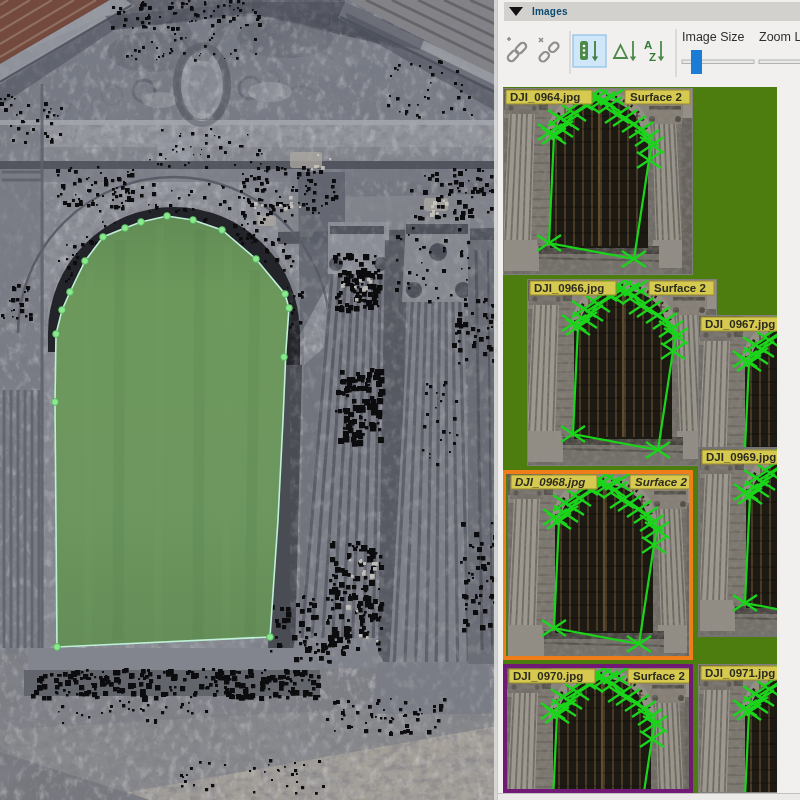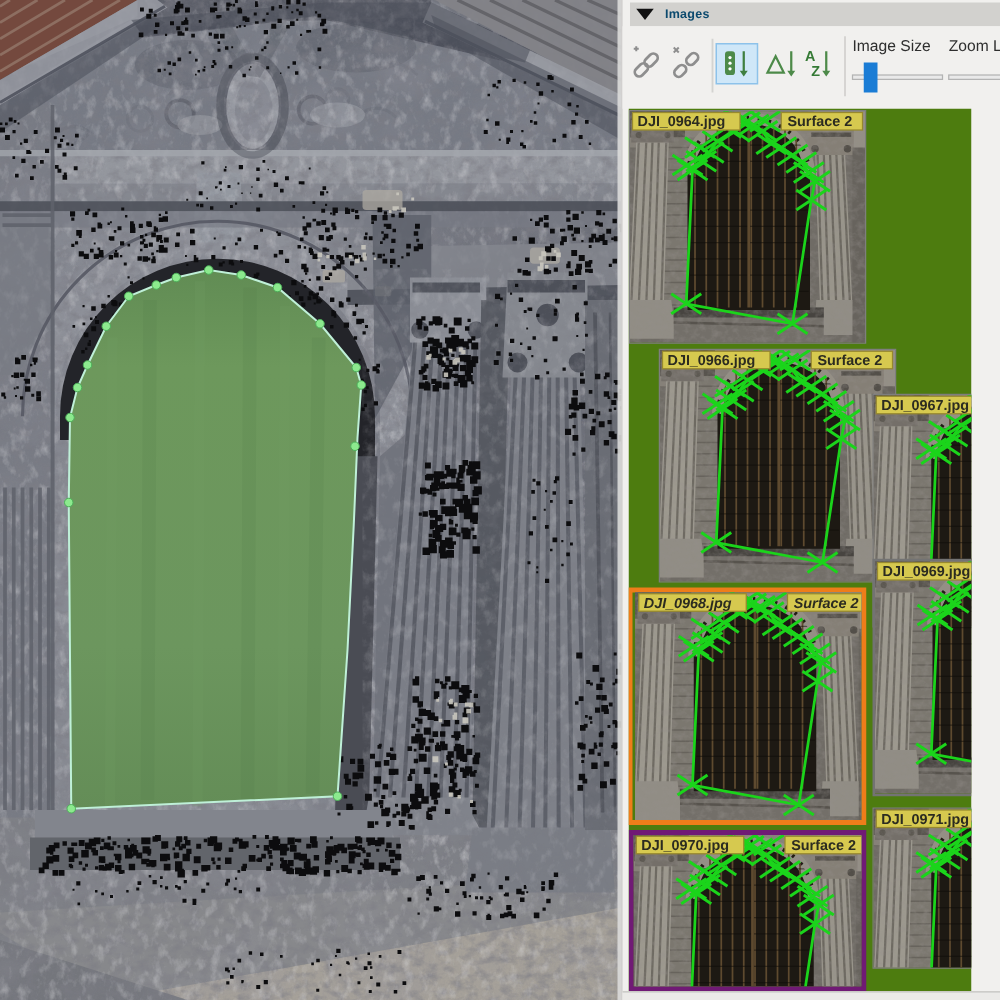--- a/index.html
+++ b/index.html
@@ -483,21 +483,21 @@
             <g>
               <rect x="3" y="2" width="86" height="14" fill="#d6c94f" stroke="#97892e" stroke-width="1"></rect>
               <text x="7" y="13" font-family="Liberation Sans,sans-serif" font-size="11.5" font-weight="bold" fill="#2b2b20">DJI_0970.jpg</text>
             </g>
             <g>
               <rect x="122" y="2" width="65" height="14" fill="#d6c94f" stroke="#97892e" stroke-width="1"></rect>
               <text x="127" y="13" font-family="Liberation Sans,sans-serif" font-size="11.5" font-weight="bold" fill="#2b2b20">Surface 2</text>
             </g>
           </svg>
         </div>
-        <div class="th" style="left:195px;top:559px;width:103px;height:129px;border:1px solid #7e7e7e;">
+        <div class="th" style="left:195px;top:577px;width:103px;height:129px;border:1px solid #7e7e7e;">
           <svg width="190" height="187" viewBox="0 0 190 187" style="position:absolute;left:-1px;top:-1px">
             <use href="#ph"></use>
             <rect width="190" height="187" fill="#6b675f" filter="url(#pnoise)" opacity="0.5"></rect>
             <use href="#op"></use>
             <use href="#ann"></use>
             <use href="#xm"></use>
             <g>
               <rect x="3" y="2" width="86" height="14" fill="#d6c94f" stroke="#97892e" stroke-width="1"></rect>
               <text x="7" y="13" font-family="Liberation Sans,sans-serif" font-size="11.5" font-weight="bold" fill="#2b2b20">DJI_0971.jpg</text>
             </g>

